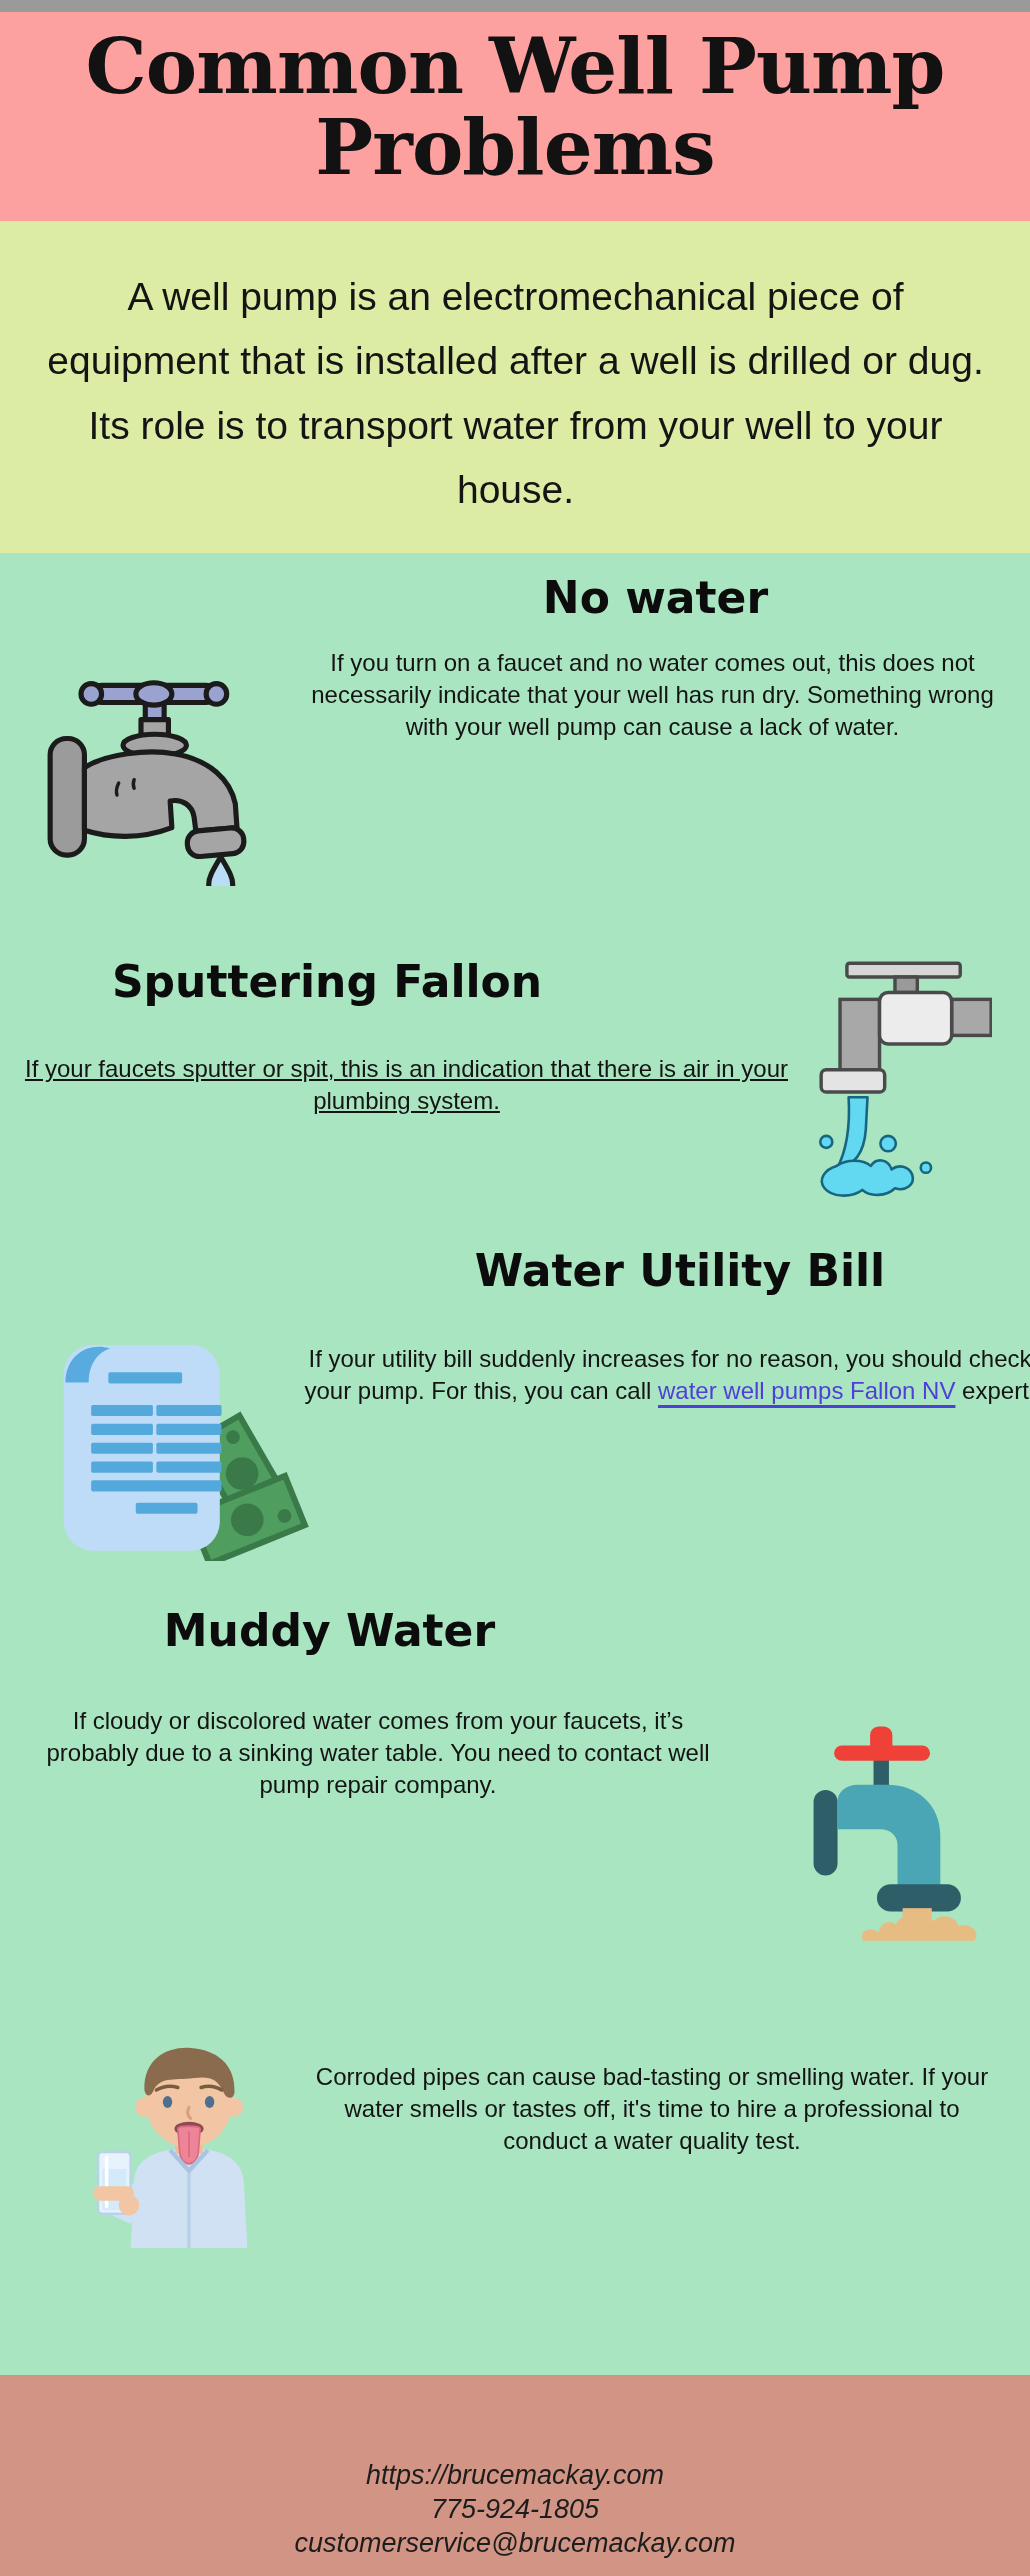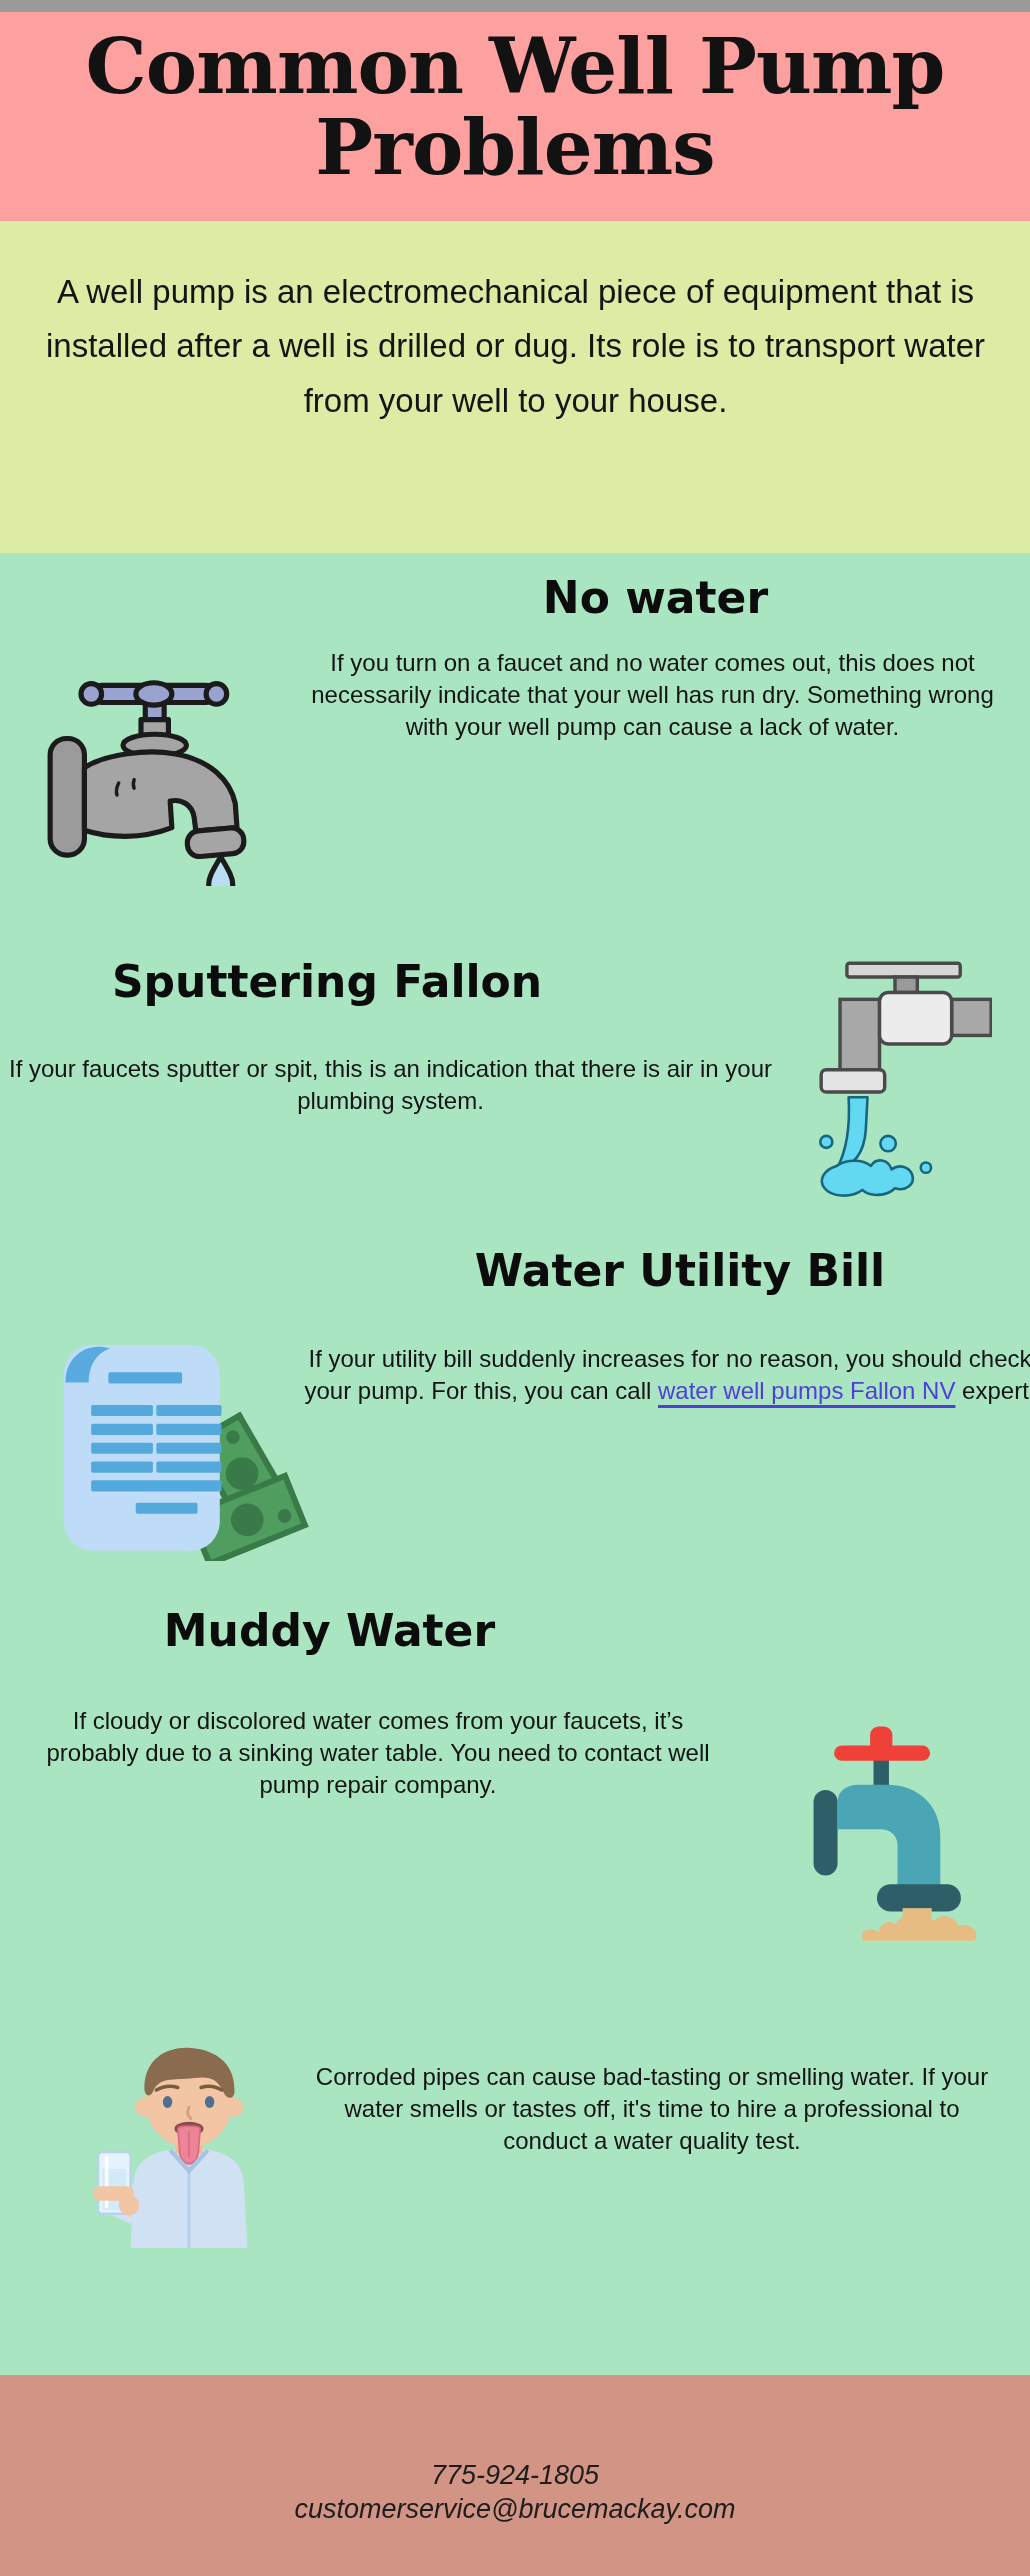--- a/index.html
+++ b/index.html
@@ -15,37 +15,37 @@
   #band-footer{top:2363px;height:204px;background:#d29585;}
   #band-strip{top:2567px;height:8.6px;background:#eae69e;}
 
   .title{
     position:absolute;top:13.7px;left:0;width:1030px;text-align:center;
     font-family:"DejaVu Serif",serif;font-weight:bold;font-size:77px;
     line-height:1.06;color:#121212;letter-spacing:-0.9px;
   }
   .intro-text{
     position:absolute;top:253px;left:43px;width:945px;text-align:center;
-    font-size:33px;line-height:1.65;color:#141414;
+    font-size:39px;line-height:1.65;color:#141414;
   }
   .sec-heading{
     position:absolute;font-family:"DejaVu Sans",sans-serif;font-weight:bold;
     font-size:44px;line-height:1.1;text-align:center;color:#0c0c0c;
   }
   #h-nowater{left:398px;top:562px;width:515px;}
   #h-sputtering{left:52px;top:946px;width:550px;}
   #h-utility{left:405px;top:1235px;width:550px;}
   #h-muddy{left:89px;top:1595px;width:481px;}
   #h-badtasting{left:349px;top:1947px;width:601px;}
 
   .sec-body{
     position:absolute;font-size:24px;line-height:1.34;text-align:center;color:#141414;
   }
   #p-nowater{left:309px;top:635px;width:687px;}
-  #p-sputtering{left:0px;top:1041px;width:781px;}
+  #p-sputtering{left:16px;top:1041px;width:781px;text-decoration:underline;}
   #p-utility{left:301px;top:1331px;width:738px;}
   #p-muddy{left:26px;top:1693px;width:704px;}
   #p-badtasting{left:302px;top:2049px;width:700px;}
 
   a.link{color:#4f3fd8;text-decoration:underline;text-decoration-thickness:2.6px;text-underline-offset:6px;}
 
   .icon{position:absolute;}
   #i-dripfaucet{left:45px;top:651px;width:216px;height:223px;}
   #i-sputter{left:816px;top:946px;width:176px;height:251px;}
   #i-bill{left:26px;top:1326px;width:283px;height:223px;}
@@ -198,18 +198,19 @@
       <path d="M100,126 L122,150 L144,126" stroke="#a9c4e0" stroke-width="5" fill="none"></path>
       <rect x="16" y="128" width="38" height="72" rx="5" fill="#e7f3fc" stroke="#b7d3e8" stroke-width="3"></rect>
       <rect x="21" y="148" width="28" height="48" fill="#d3eafa"></rect>
       <path d="M26,134 v58" stroke="#ffffff" stroke-width="4" stroke-linecap="round"></path>
       <rect x="10" y="168" width="48" height="17" rx="8.5" fill="#f2c6a4"></rect>
       <circle cx="52" cy="190" r="12" fill="#f2c6a4"></circle>
     </svg>
   </div>
 
   <div id="footer-contact">
+    <div>https://brucemackay.com</div>
     <div>775-924-1805</div>
     <div>customerservice@brucemackay.com</div>
   </div>
 
 </div>
 
 
 </body></html>

